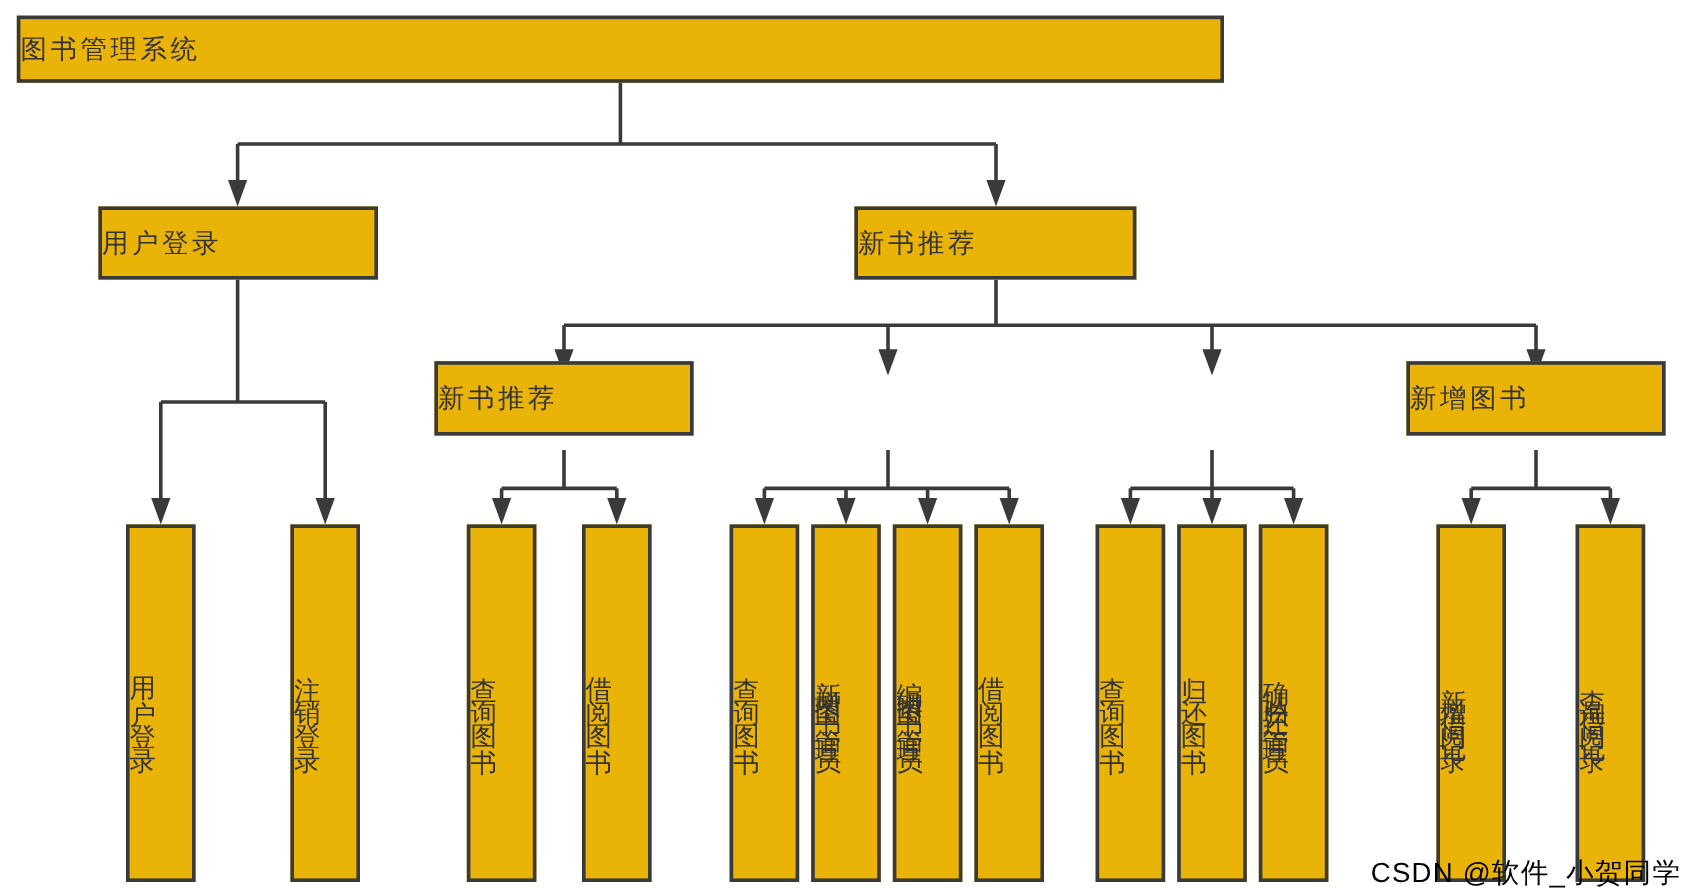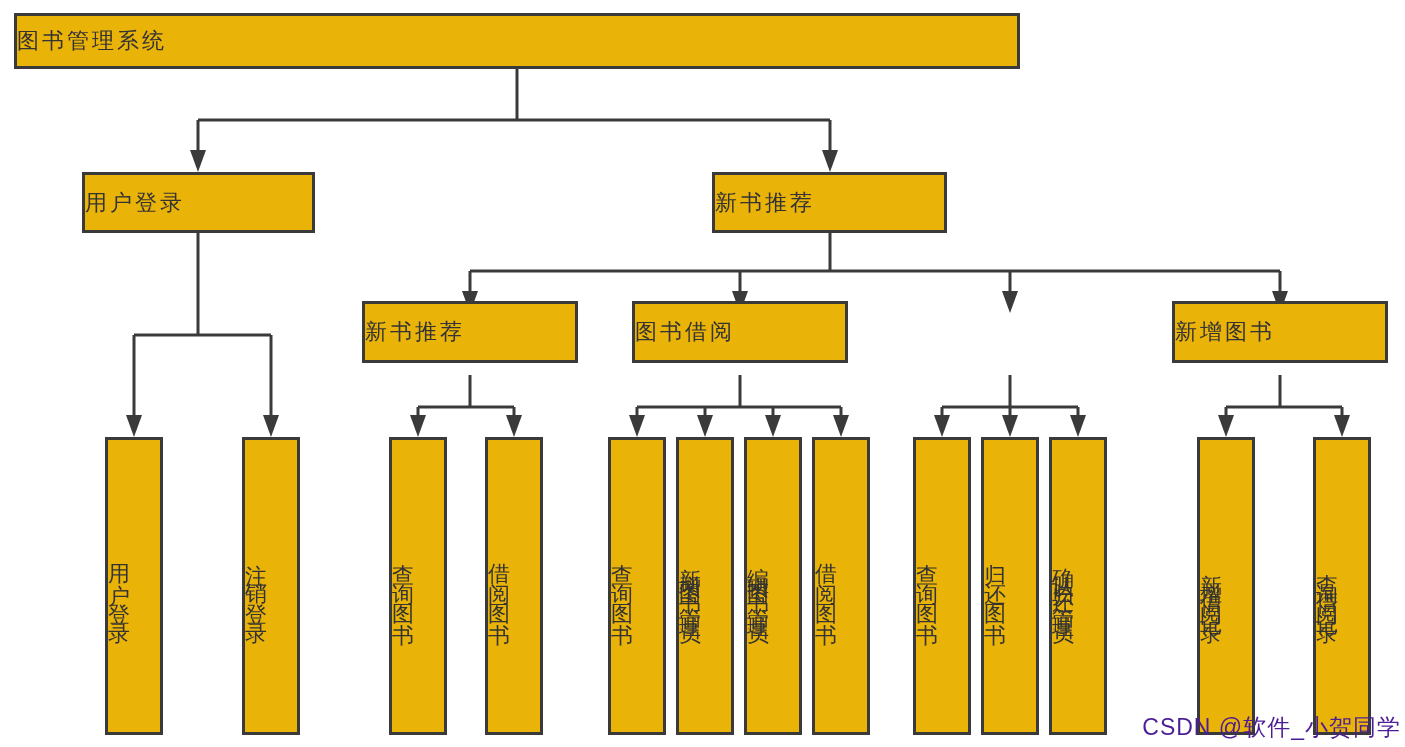--- a/index.html
+++ b/index.html
@@ -42,21 +42,21 @@
     text-orientation:mixed;
     font-size:22px;
     color:#333333;
     line-height:1;
   }
   .watermark{
     position:absolute;
     right:4px;bottom:4px;
     z-index:3;
     font-size:23px;
-    color:#4c1d95;
+    color:#000000;
     letter-spacing:1px;
     white-space:nowrap;
   }
 </style>
 </head>
 <body>
 
 <div id="canvas">
 
   <svg id="wires" width="1405" height="747" viewBox="0 0 1405 747">
@@ -132,23 +132,20 @@
   <div class="node l2a">
     <span class="hlabel">用户登录</span>
   </div>
   <div class="node l2b">
     <span class="hlabel">新书推荐</span>
   </div>
 
   <div class="node l3 l3-1">
     <span class="hlabel">新书推荐</span>
   </div>
-  <div class="node l3 l3-2">
-    <span class="hlabel">图书借阅</span>
-  </div>
   <div class="node l3 l3-4">
     <span class="hlabel">新增图书</span>
   </div>
 
   <div class="node leaf A1">
     <span class="vtext" style="letter-spacing: 20px;">用户登录</span>
   </div>
   <div class="node leaf A2">
     <span class="vtext" style="letter-spacing: 20px;">注销登录</span>
   </div>

